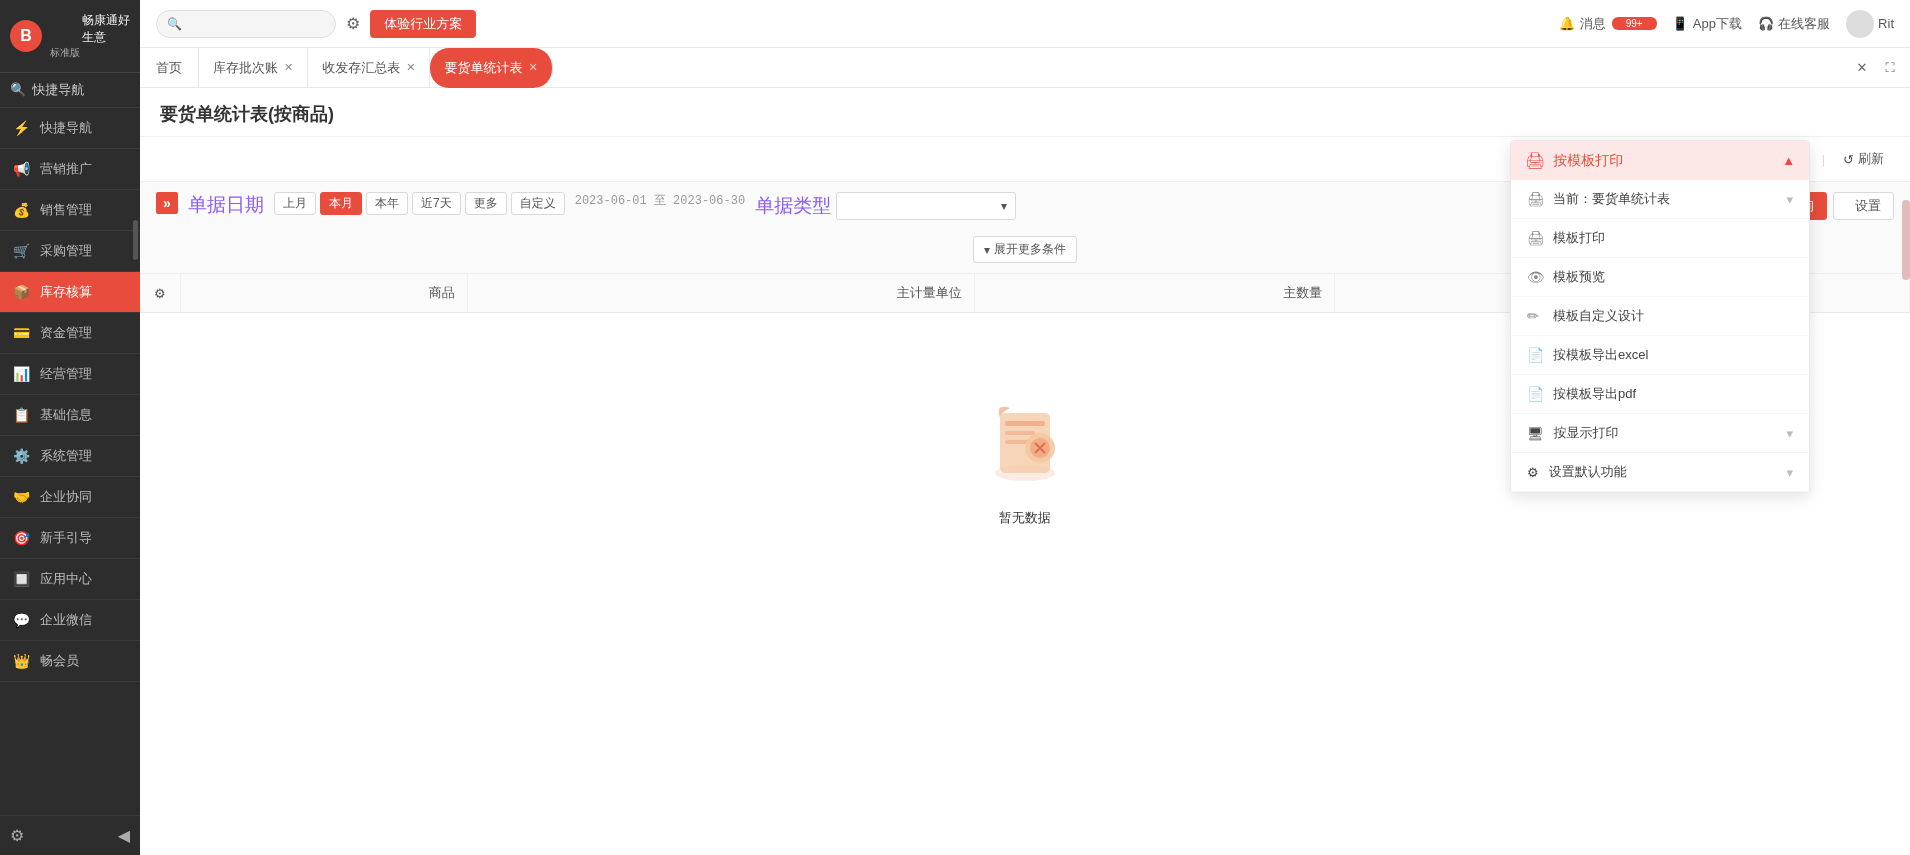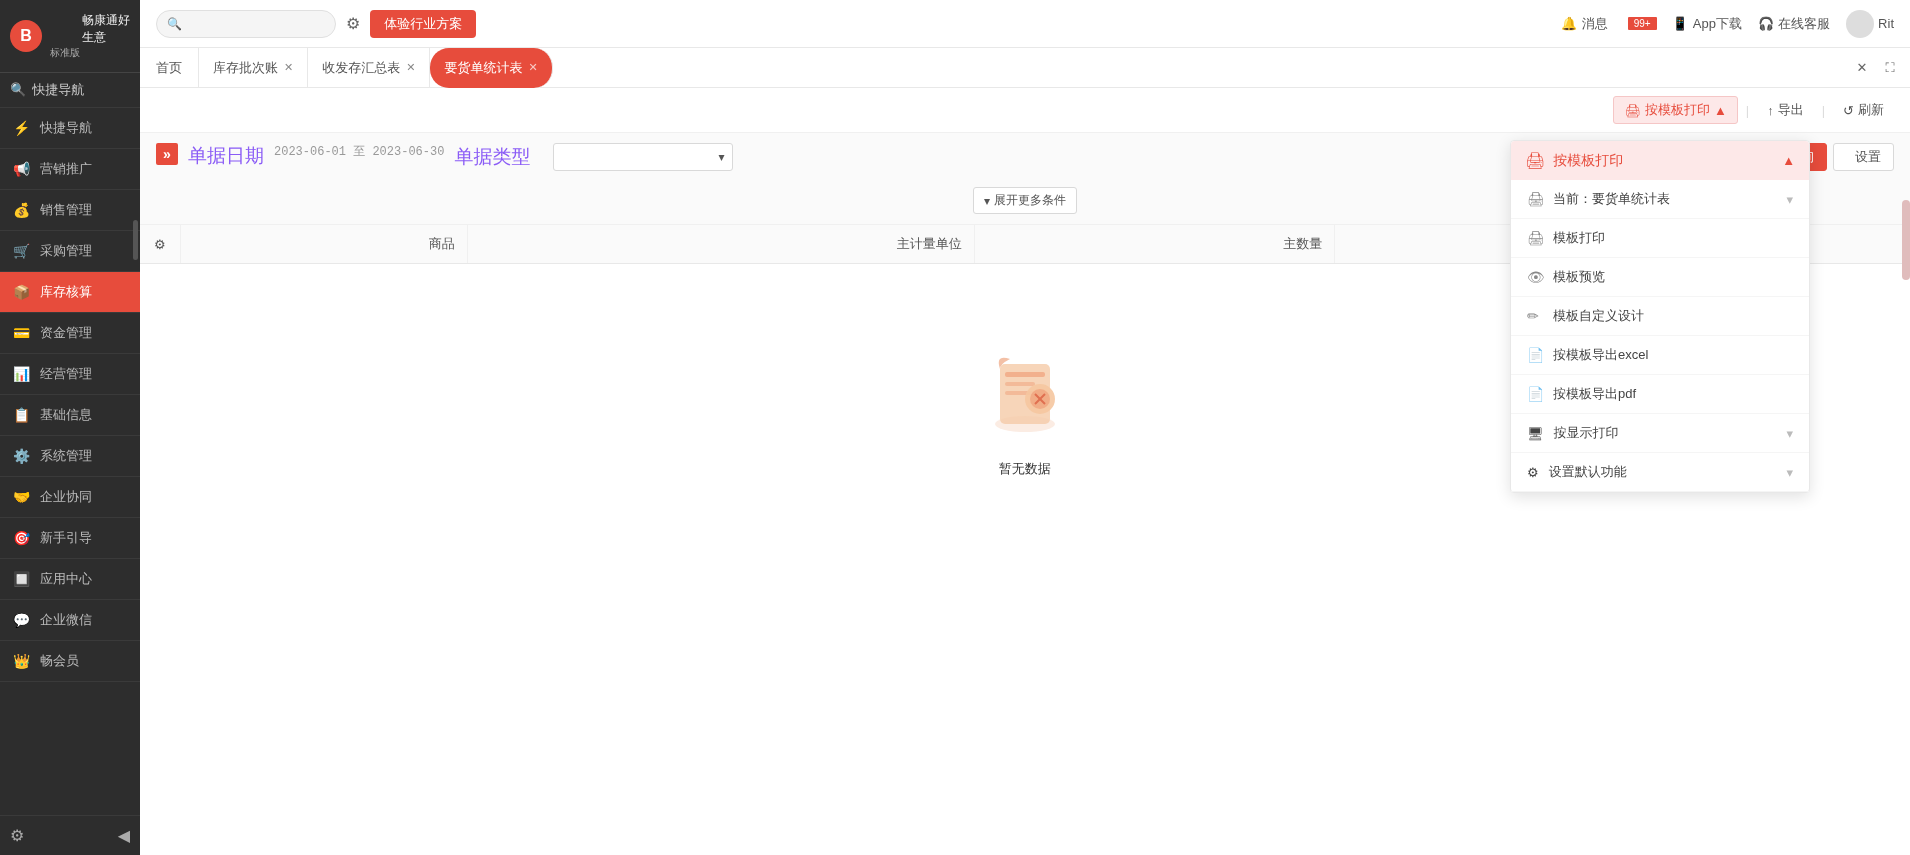--- a/index.html
+++ b/index.html
@@ -55,22 +55,22 @@
       color: #999; font-size: 12px;
     }
     .topbar-gear { color: #666; cursor: pointer; font-size: 16px; }
     .topbar-trial-btn {
       background: #e74c3c; color: white; border: none; border-radius: 4px;
       padding: 5px 14px; font-size: 13px; cursor: pointer;
     }
     .topbar-right { display: flex; align-items: center; gap: 16px; }
     .topbar-right-item { display: flex; align-items: center; gap: 4px; color: #555; cursor: pointer; font-size: 13px; }
     .topbar-badge {
-      background: #e74c3c; color: white; border-radius: 1px;
-      font-size: 10px; padding: 1px 6px; margin-left: 16px;
+      background: #e74c3c; color: white; border-radius: 6px;
+      font-size: 10px; padding: 1px 14px; margin-left: 2px;
     }
     .user-avatar { width: 28px; height: 28px; background: #ddd; border-radius: 50%; }
 
     
     .tabbar {
       position: fixed; left: 140px; top: 48px; right: 0; height: 40px;
       background: #fff; border-bottom: 1px solid #e8e8e8;
       display: flex; align-items: center; padding: 0 0 0 0; z-index: 98;
     }
     .tab-item {
@@ -109,21 +109,21 @@
     .filter-label { color: #8b5cf6; font-size: 19px; white-space: nowrap; }
     .date-btns { display: flex; align-items: center; gap: 4px; }
     .date-btn {
       padding: 2px 8px; border: 1px solid #d9d9d9; border-radius: 3px;
       background: #fff; font-size: 12px; cursor: pointer; color: #555;
     }
     .date-btn.active { background: #e74c3c; color: white; border-color: #e74c3c; }
     .date-range-text { font-size: 12px; color: #999; font-family: Liberation Mono, monospace; }
 
     .filter-type-select {
-      display: flex; align-items: center; gap: 23px;
+      display: flex; align-items: center; gap: 5px;
     }
     .select-box {
       width: 180px; height: 28px; border: 1px solid #d9d9d9; border-radius: 3px;
       background: #fff; padding: 0 8px; font-size: 12px; display: flex; align-items: center; justify-content: space-between;
       cursor: pointer; color: #555;
     }
     .expand-more-btn {
       display: flex; align-items: center; gap: 4px; padding: 4px 10px;
       border: 1px solid #d9d9d9; border-radius: 3px; background: #fff;
       font-size: 12px; cursor: pointer; color: #555;
@@ -355,20 +355,23 @@
   </div>
   <div class="tabbar-actions">
     <div class="tabbar-action-btn">✕</div>
     <div class="tabbar-action-btn">⛶</div>
   </div>
 </div>
 
 <div class="main">
   <div class="page-container">
 
+    <div class="page-header">
+      <div class="page-title">要货单统计表(按商品)</div>
+    </div>
 
     <div class="page-toolbar">
       <button class="toolbar-btn-print">
         <span>🖨</span>
         <span>按模板打印</span>
         <span style="color:#e74c3c">▲</span>
       </button>
       <span class="toolbar-separator">|</span>
       <button class="toolbar-btn">
         <span>↑</span>
@@ -378,20 +381,28 @@
       <button class="toolbar-btn">
         <span>↺</span>
         <span>刷新</span>
       </button>
     </div>
 
     <div class="filter-row-1">
       <button class="filter-expand-btn">»</button>
 
       <span class="filter-label">单据日期</span>
+      <div class="date-btns">
+        <button class="date-btn">上月</button>
+        <button class="date-btn active">本月</button>
+        <button class="date-btn">本年</button>
+        <button class="date-btn">近7天</button>
+        <button class="date-btn">更多</button>
+        <button class="date-btn">自定义</button>
+      </div>
       <div style="display:flex; flex-direction:column;">
         <span class="date-range-text">2023-06-01 至 2023-06-30</span>
       </div>
 
       <div class="filter-type-select">
         <span class="filter-label">单据类型</span>
         <div class="select-box">
           <span></span>
           <span>▾</span>
         </div>

